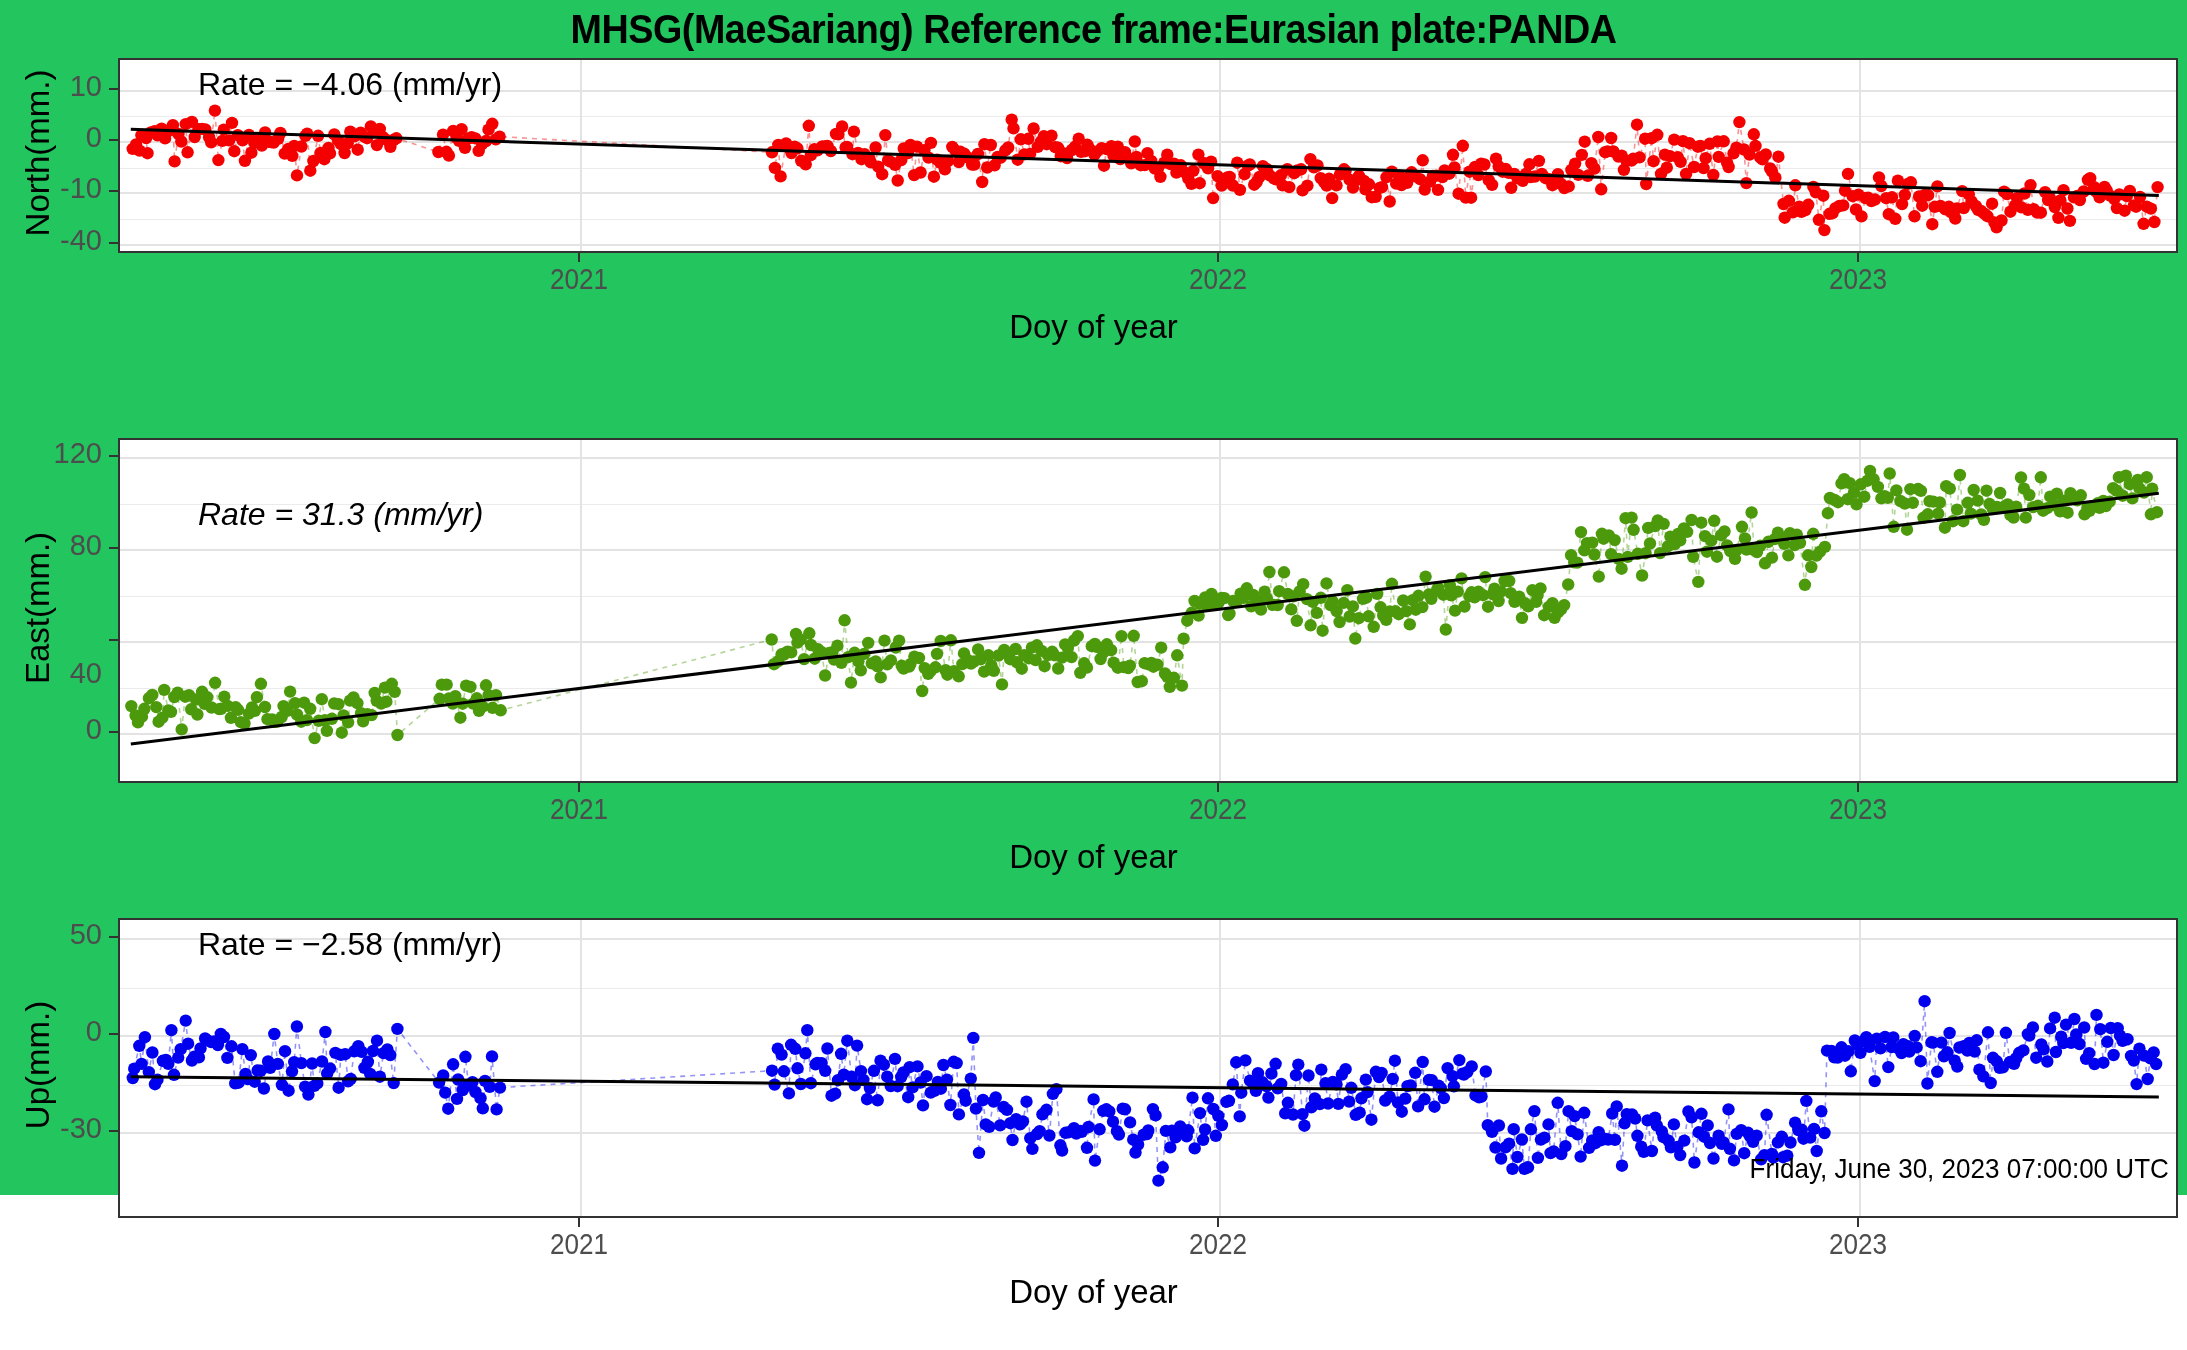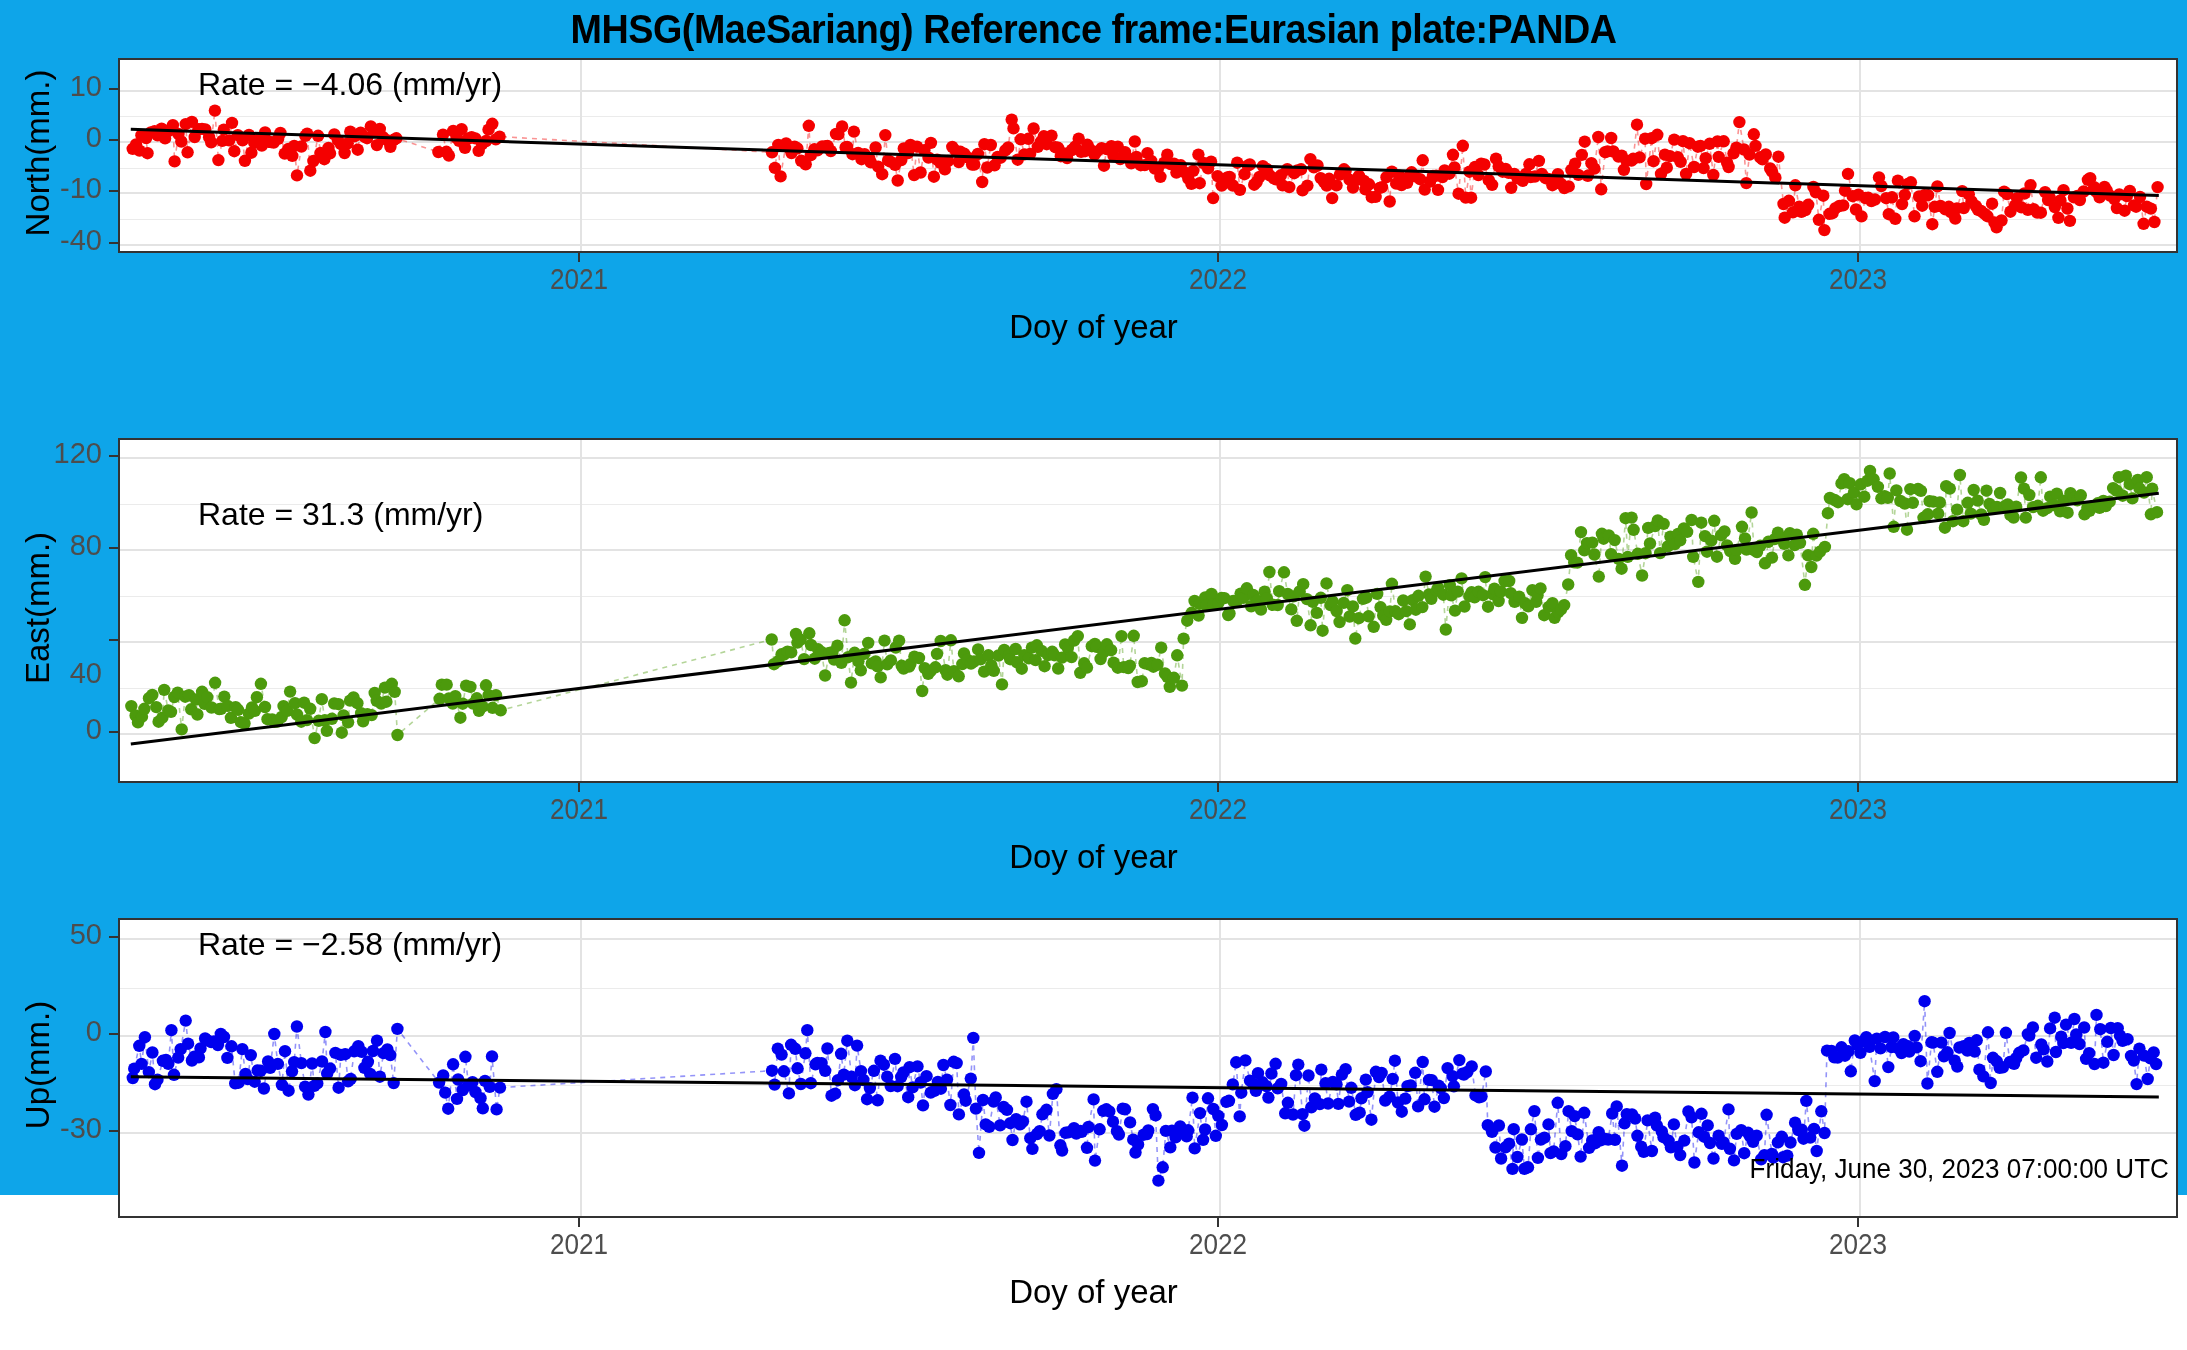--- a/index.html
+++ b/index.html
@@ -1,17 +1,17 @@
 <!DOCTYPE html>
 <html><head>
 <meta charset="utf-8">
 <style>
   html,body{margin:0;padding:0;background:#ffffff;}
   body{width:2187px;height:1350px;font-family:"Liberation Sans",sans-serif;overflow:hidden;}
-  .page{position:relative;width:2187px;height:1195px;background:#0ea5e9;}
+  .page{position:relative;width:2187px;height:1195px;background:#22c55e;}
 
   .title{
     position:absolute;left:0;top:6px;width:2187px;text-align:center;
     font-family:"Liberation Sans Narrow","Liberation Sans",sans-serif;
     font-weight:bold;font-size:41px;color:#000;letter-spacing:-0.5px;
     transform:scaleX(0.92);transform-origin:center top;white-space:nowrap;
   }
 
   .panel{position:absolute;left:0;width:2187px;}
 
@@ -649,21 +649,21 @@
         <div class="ytick-label" style="top: 713.4px; right: 2085px;">0</div>
         <div class="ytick-mark" style="top: 731.4px; left: 109px;"></div>
         <div class="xtick-label" style="left: 518.621px; width: 120px; top: 793px;">2021</div>
         <div class="xtick-mark" style="left: 577.621px; top: 783px;"></div>
         <div class="xtick-label" style="left: 1158.37px; width: 120px; top: 793px;">2022</div>
         <div class="xtick-mark" style="left: 1217.37px; top: 783px;"></div>
         <div class="xtick-label" style="left: 1798.12px; width: 120px; top: 793px;">2023</div>
         <div class="xtick-mark" style="left: 1857.12px; top: 783px;"></div>
         <div class="ylab" style="left: -82px; top: 588.5px; width: 240px; text-align: center;">East(mm.)</div>
         <div class="xlab" style="left: 0px; width: 2187px; top: 838px;">Doy of year</div>
-        <div class="rate-annot" style="left: 198px; top: 496px;">Rate = 31.3 (mm/yr)</div>
+        <div class="rate-annot" style="left: 198px; top: 496px; font-style: italic;">Rate = 31.3 (mm/yr)</div>
         <svg class="series" width="2187" height="1350" style="pointer-events: none;">
           <defs>
             <clipPath id="clip-east">
               <rect x="119" y="439" width="2058" height="343"></rect>
             </clipPath>
           </defs>
           <g clip-path="url(#clip-east)">
             <path d="M131.3 706.1 L135.6 715.5 L138.0 722.4 L142.0 716.7 L144.4 708.8 L149.0 698.2 L152.3 695.0 L156.3 707.1 L158.6 721.7 L162.4 717.6 L164.2 689.9 L168.3 710.4 L171.0 711.9 L174.3 697.0 L177.7 692.7 L181.7 729.4 L185.2 696.7 L189.0 695.2 L191.2 709.3 L196.0 699.5 L197.4 714.5 L202.1 691.8 L204.6 703.9 L207.2 697.1 L211.5 707.5 L215.1 682.8 L219.2 709.1 L221.0 708.8 L224.3 696.6 L227.6 705.9 L230.9 717.8 L235.6 707.1 L238.0 709.8 L240.9 722.2 L244.5 723.5 L248.9 713.6 L252.0 707.4 L254.9 710.9 L256.9 697.2 L260.9 683.8 L265.0 707.0 L267.5 719.2 L272.2 719.4 L274.3 721.9 L277.3 721.6 L281.7 717.0 L283.5 706.1 L287.3 710.9 L290.1 691.6 L295.0 703.2 L297.0 714.5 L301.2 721.7 L304.1 702.7 L306.9 720.1 L310.2 708.8 L314.6 738.1 L318.7 720.8 L321.8 699.2 L324.8 720.3 L326.9 730.9 L331.9 718.8 L334.2 703.5 L338.5 704.1 L341.8 732.7 L343.5 715.4 L348.1 722.3 L350.0 700.6 L353.5 697.4 L357.4 703.2 L361.1 713.1 L363.1 721.3 L367.4 714.2 L371.7 715.1 L374.7 692.9 L376.7 700.8 L381.2 703.5 L384.9 687.6 L386.4 701.7 L391.8 683.8 L394.7 691.9 L397.5 735.0 L439.6 698.8 L441.8 684.7 L446.7 684.6 L448.9 698.4 L452.8 703.6 L455.3 696.1 L460.4 717.7 L462.7 703.7 L466.1 685.6 L470.4 686.9 L473.1 703.6 L476.8 698.3 L479.0 710.9 L482.6 706.7 L486.0 685.3 L488.6 695.1 L492.6 707.8 L496.0 695.2 L500.7 710.3 L771.7 639.5 L774.0 664.2 L778.3 661.1 L781.6 654.3 L784.0 654.5 L787.5 651.7 L791.2 652.4 L796.0 633.9 L797.4 642.6 L800.7 639.6 L804.1 659.1 L809.3 633.3 L811.0 645.0 L814.7 658.7 L818.1 649.3 L821.6 652.2 L825.1 675.5 L829.3 652.9 L832.5 652.1 L834.1 659.5 L837.4 645.7 L841.4 662.8 L844.6 620.3 L848.1 657.2 L851.0 682.6 L854.6 652.8 L858.4 661.3 L860.8 670.3 L864.2 653.9 L868.2 642.9 L871.8 663.4 L875.7 661.4 L877.6 666.3 L880.7 677.4 L884.5 640.6 L887.2 664.3 L890.9 660.4 L895.8 647.5 L899.1 640.6 L901.7 665.8 L903.6 668.5 L909.1 666.5 L910.4 664.1 L914.4 656.6 L919.0 658.0 L922.2 691.0 L924.7 668.1 L928.2 673.8 L930.4 671.2 L935.4 667.3 L937.0 653.9 L940.7 641.0 L945.6 670.2 L947.4 674.7 L950.9 640.3 L953.9 671.1 L958.7 676.3 L962.3 664.1 L964.0 653.4 L967.5 659.8 L971.0 663.6 L973.9 661.5 L978.1 649.4 L980.5 659.3 L984.1 671.6 L988.4 655.3 L991.4 665.3 L993.8 670.9 L998.5 655.5 L1002.0 684.4 L1004.2 649.9 L1008.9 655.7 L1010.2 659.2 L1015.6 649.0 L1017.0 662.3 L1021.8 668.7 L1024.3 655.1 L1028.9 658.3 L1031.9 647.6 L1035.6 660.1 L1036.9 645.3 L1041.6 650.9 L1044.6 666.2 L1048.0 655.1 L1052.2 651.8 L1054.2 655.2 L1058.2 668.5 L1062.0 657.6 L1065.1 644.4 L1067.8 648.0 L1071.6 657.1 L1074.1 640.5 L1077.8 636.1 L1080.3 672.8 L1084.2 663.3 L1087.0 667.6 L1091.8 646.2 L1094.9 643.9 L1096.6 646.8 L1100.6 659.0 L1103.4 652.4 L1106.9 644.3 L1111.1 650.2 L1113.6 662.7 L1117.8 667.7 L1121.5 636.1 L1123.8 667.1 L1128.2 668.1 L1129.9 665.6 L1133.7 635.8 L1137.7 682.0 L1141.8 681.2 L1144.6 663.2 L1148.7 664.4 L1151.4 662.9 L1153.4 666.7 L1157.5 664.8 L1161.2 647.6 L1165.0 673.5 L1167.4 676.8 L1169.8 686.9 L1173.9 677.8 L1177.2 655.3 L1182.0 685.6 L1183.6 638.6 L1187.2 620.7 L1191.7 612.8 L1194.6 601.0 L1198.6 615.6 L1199.7 603.9 L1205.2 597.4 L1206.4 605.5 L1211.5 594.0 L1213.2 604.2 L1218.4 603.1 L1221.6 598.0 L1224.4 598.1 L1228.2 615.1 L1229.5 613.5 L1233.2 601.0 L1236.7 601.2 L1240.6 593.6 L1243.3 597.9 L1246.8 588.3 L1251.2 606.3 L1253.2 595.0 L1257.2 600.6 L1261.0 609.6 L1264.6 591.7 L1266.8 598.4 L1269.4 572.0 L1272.7 604.8 L1277.7 605.0 L1279.2 591.2 L1284.0 572.3 L1287.7 594.0 L1291.3 609.4 L1293.6 596.4 L1296.8 620.8 L1299.6 591.5 L1303.2 584.2 L1306.9 599.1 L1310.6 625.3 L1312.8 601.9 L1316.8 612.9 L1320.8 597.8 L1322.6 630.7 L1326.5 583.4 L1330.5 605.1 L1332.5 601.4 L1336.6 611.0 L1339.6 622.0 L1343.7 602.9 L1347.3 590.1 L1349.7 616.5 L1352.9 606.4 L1355.3 638.5 L1358.8 618.2 L1363.0 598.8 L1366.3 597.5 L1368.6 616.3 L1373.7 626.8 L1377.2 593.9 L1380.6 607.3 L1383.2 615.5 L1386.2 619.9 L1389.9 611.4 L1391.9 583.8 L1395.5 611.3 L1398.7 614.2 L1403.2 600.5 L1406.3 611.1 L1409.8 624.4 L1412.7 600.1 L1415.8 609.7 L1418.5 595.8 L1422.3 607.1 L1425.6 576.6 L1429.0 594.4 L1431.3 598.9 L1436.8 590.7 L1438.1 587.8 L1443.3 594.7 L1445.8 629.5 L1449.8 585.1 L1451.3 595.4 L1455.0 610.6 L1457.8 591.6 L1461.6 578.4 L1464.5 606.5 L1469.5 596.2 L1471.6 592.3 L1474.6 597.3 L1478.5 591.8 L1483.1 595.2 L1485.2 577.1 L1488.0 606.7 L1492.7 594.0 L1494.4 588.7 L1498.6 601.0 L1500.8 591.6 L1504.6 581.0 L1509.2 581.0 L1510.7 593.1 L1514.6 601.9 L1519.2 596.6 L1522.0 617.9 L1525.1 603.3 L1528.3 606.4 L1532.4 590.1 L1536.1 601.9 L1537.5 595.2 L1540.5 588.4 L1544.2 615.2 L1548.9 606.9 L1552.5 603.2 L1554.6 617.8 L1558.3 612.1 L1561.0 609.4 L1564.2 605.1 L1568.2 584.5 L1571.1 555.2 L1574.2 562.3 L1577.3 562.6 L1581.0 532.1 L1584.4 550.3 L1587.0 543.1 L1592.3 542.6 L1594.4 554.5 L1598.8 576.6 L1601.9 533.8 L1603.6 538.7 L1608.8 535.4 L1611.1 554.1 L1614.7 540.1 L1618.7 558.9 L1621.6 568.7 L1625.6 518.2 L1627.7 556.9 L1631.6 517.6 L1633.6 529.8 L1637.8 553.8 L1642.1 575.5 L1645.5 553.2 L1648.2 527.9 L1650.0 543.5 L1655.1 526.1 L1657.8 520.5 L1660.1 553.1 L1663.6 523.9 L1667.9 546.4 L1670.4 536.6 L1674.9 544.0 L1678.1 534.0 L1680.2 540.3 L1683.9 528.4 L1687.1 531.9 L1691.6 520.0 L1693.2 556.8 L1698.3 581.9 L1701.3 522.7 L1705.0 536.1 L1707.0 551.7 L1711.3 540.7 L1714.2 520.8 L1717.0 556.7 L1721.1 535.2 L1724.5 531.5 L1727.1 545.4 L1730.2 551.0 L1735.0 558.9 L1736.7 549.9 L1742.0 526.8 L1745.0 538.4 L1746.5 549.6 L1751.6 512.5 L1754.0 550.2 L1757.0 552.1 L1760.2 545.8 L1765.0 563.3 L1768.4 541.8 L1772.0 557.6 L1774.7 539.1 L1777.9 532.7 L1779.8 537.2 L1784.2 543.8 L1788.4 555.4 L1789.9 533.1 L1794.6 545.1 L1796.8 534.6 L1800.0 542.9 L1804.9 584.8 L1808.1 555.3 L1811.3 567.0 L1813.2 533.8 L1816.5 555.6 L1820.0 551.6 L1824.9 546.9 L1827.9 513.2 L1829.9 498.0 L1834.6 500.0 L1838.1 502.2 L1841.5 483.4 L1844.2 479.1 L1847.7 499.2 L1849.8 483.1 L1854.0 492.7 L1856.5 504.3 L1860.8 484.3 L1864.3 496.7 L1867.6 480.7 L1870.0 471.0 L1873.6 479.3 L1877.9 486.9 L1881.4 498.3 L1884.6 496.1 L1887.8 497.8 L1889.7 473.5 L1893.7 526.8 L1896.4 490.4 L1900.4 501.0 L1904.8 503.5 L1907.0 529.7 L1910.3 489.1 L1912.8 502.8 L1918.0 488.9 L1920.9 490.9 L1923.5 517.8 L1927.8 514.3 L1929.6 501.2 L1933.2 501.6 L1938.2 513.7 L1939.8 502.5 L1944.9 527.7 L1946.2 486.2 L1949.8 488.6 L1952.9 521.2 L1957.1 509.6 L1959.9 475.0 L1963.3 521.2 L1967.8 502.8 L1970.8 513.6 L1973.7 490.0 L1977.7 500.6 L1981.2 514.5 L1983.9 519.8 L1986.5 490.6 L1989.5 503.9 L1992.7 508.7 L1997.0 507.0 L2000.1 493.0 L2004.5 506.5 L2007.7 504.4 L2010.5 515.2 L2013.6 517.5 L2016.2 506.7 L2021.0 477.5 L2024.0 488.6 L2025.8 517.6 L2029.3 495.0 L2033.1 507.1 L2037.9 505.8 L2040.8 477.3 L2043.1 510.7 L2047.2 508.2 L2050.2 496.7 L2054.0 505.0 L2056.9 493.7 L2060.1 511.3 L2064.0 500.8 L2067.6 512.7 L2070.5 493.2 L2073.9 497.9 L2077.3 500.4 L2080.8 495.3 L2084.5 514.3 L2087.4 507.5 L2089.5 510.8 L2092.5 506.3 L2097.8 503.3 L2099.6 507.9 L2103.4 500.9 L2105.8 506.0 L2109.7 501.7 L2113.1 488.1 L2116.8 490.8 L2118.9 477.2 L2122.7 495.7 L2125.9 475.6 L2129.8 484.2 L2132.4 498.4 L2137.8 479.9 L2139.5 488.4 L2144.0 492.5 L2146.7 477.2 L2150.9 514.3 L2152.2 488.6 L2157.0 512.2 " fill="none" stroke="#4C9A0C" stroke-opacity="0.42" stroke-width="1.6" stroke-dasharray="5 5"></path>
             <circle cx="131.3" cy="706.1" r="6.2" fill="#4C9A0C"></circle>
             <circle cx="135.6" cy="715.5" r="6.2" fill="#4C9A0C"></circle>

